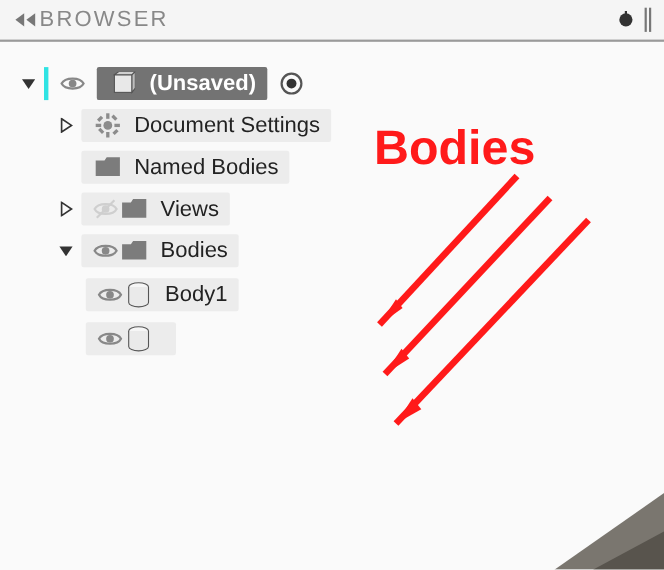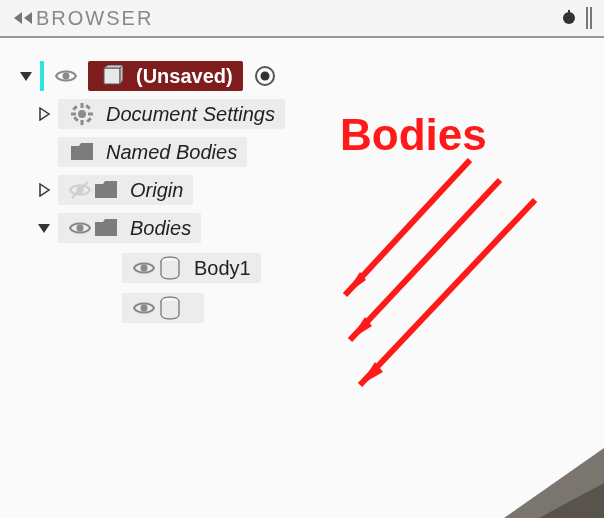--- a/index.html
+++ b/index.html
@@ -10,28 +10,28 @@
   .hdr-collapse{width:26px;height:20px;display:flex;align-items:center;justify-content:center;cursor:pointer;}
   .hdr-spacer{flex:1;}
   .hdr-pin{width:18px;height:18px;display:flex;align-items:center;justify-content:center;cursor:pointer;}
   .hdr-grip{width:8px;height:22px;margin-left:8px;display:flex;gap:2px;}
   .hdr-grip span{width:2px;height:100%;background:#777;}
   
   .tree{padding-top:18px;font-size:20px;}
   .row{display:flex;align-items:center;height:36px;margin:2px 0;}
   .row.child{margin:4px 0;}
   .indent0{padding-left:18px;}
-  .indent1{padding-left:36px;font-style:italic;}
-  .indent3{padding-left:118px;}
+  .indent1{padding-left:52px;}
+  .indent3{padding-left:74px;}
   .tri{width:16px;height:16px;display:inline-flex;align-items:center;justify-content:center;margin-right:2px;}
   .cyan-bar{width:4px;height:30px;background:#2fe3e3;margin:0 4px;}
   .eye{width:24px;height:24px;display:inline-flex;align-items:center;justify-content:center;margin:0 6px;}
   .chip{display:inline-flex;align-items:center;height:30px;padding:0 10px;background:#ececec;border-radius:2px;margin:0 4px;}
   .chip .chip-icon{width:28px;height:24px;display:inline-flex;align-items:center;justify-content:center;margin-right:10px;}
-  .chip-root{background:#7f1d1d;color:#fff;font-weight:600;}
+  .chip-root{background:#737373;color:#fff;font-weight:600;}
   .radio{width:24px;height:24px;display:inline-flex;align-items:center;justify-content:center;margin-left:6px;}
   .ico{display:inline-flex;align-items:center;justify-content:center;}
   
   .callout{position:absolute;color:#ff1a1a;font-weight:700;font-size:44px;left:340px;top:110px;}
   .arrow{position:absolute;pointer-events:none;}
   .arrow line{stroke:#ff1a1a;stroke-width:6;}
   .arrow polygon{fill:#ff1a1a;}
   
   .shard{position:absolute;right:0;bottom:0;width:120px;height:70px;}
 </style>
@@ -143,21 +143,21 @@
               <path d="M2 12 C5 6 19 6 22 12 C19 18 5 18 2 12 Z" fill="none" stroke="#cfcfcf" stroke-width="2"></path>
               <circle cx="12" cy="12" r="3.5" fill="#cfcfcf"></circle>
               <line x1="4" y1="20" x2="20" y2="4" stroke="#cfcfcf" stroke-width="2"></line>
             </svg>
       </span>
       <span class="chip-icon ico">
         <svg width="24" height="20" viewBox="0 0 24 20">
               <path d="M1 4 L9 4 L11 1 L23 1 L23 18 L1 18 Z" fill="#7c7c7c"></path>
             </svg>
       </span>
-      <span>Origin</span>
+      <span>Views</span>
     </span>
   </div>
 
   <div class="row indent1">
     <span class="tri">
       <svg width="14" height="14">
             <path d="M1 3 L13 3 L7 12 Z" fill="#333"></path>
           </svg>
     </span>
     <span class="chip">

